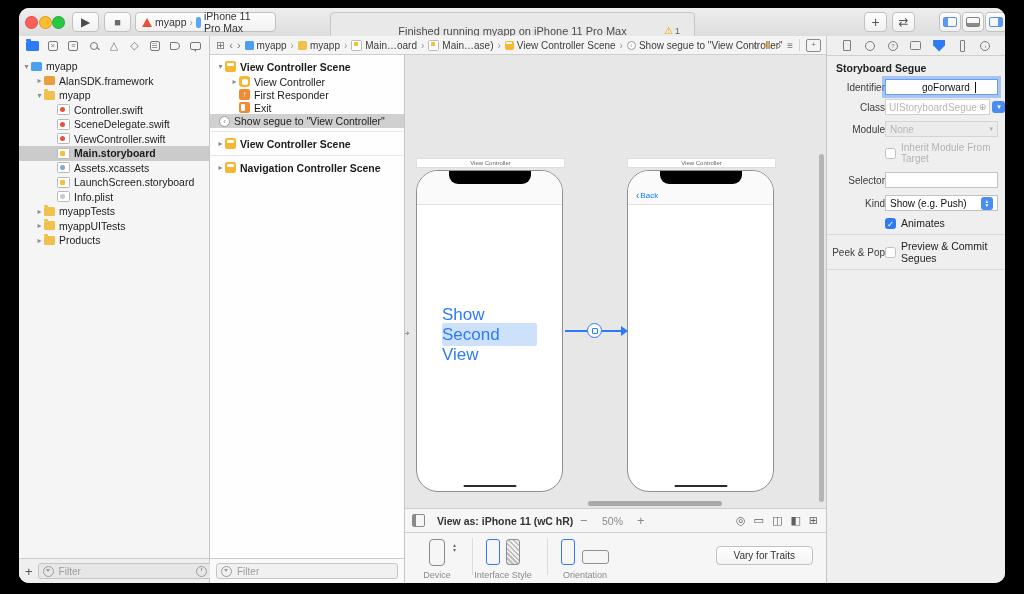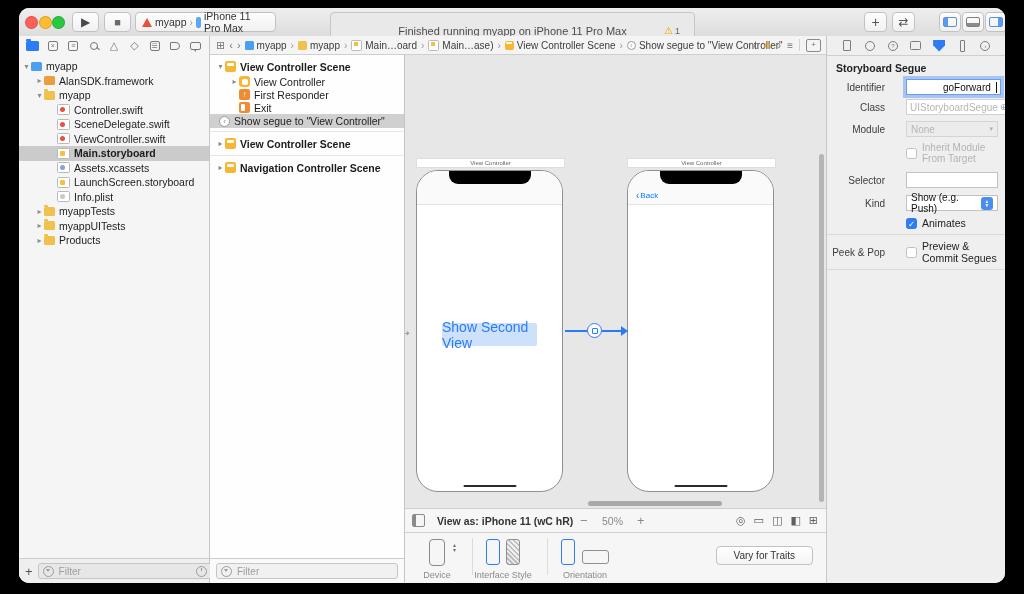--- a/index.html
+++ b/index.html
@@ -112,21 +112,21 @@
                font-size:6px;color:#666;border:0.5px solid #dedede;box-sizing:border-box;}
   .st1{left:11px;top:103px;width:149px;} .st2{left:222px;top:103px;width:149px;}
   .phone{position:absolute;width:147px;height:322px;background:#fff;border:1.5px solid #8f8f8f;border-radius:22px;overflow:hidden;box-sizing:border-box;}
   .ph1{left:11px;top:115px;} .ph2{left:222px;top:115px;}
   .navbar-sim{position:absolute;left:0;right:0;top:0;height:33px;background:#fafafa;border-bottom:1px solid #e3e3e3;}
   .notch{position:absolute;top:-1px;left:50%;transform:translateX(-50%);width:82px;height:14px;background:#000;border-radius:0 0 9px 9px;}
   .back-label{position:absolute;left:8px;bottom:4px;color:#0a7aff;font-size:8px;display:flex;align-items:center;gap:1px;}
   .back-label .bchev{font-size:10px;line-height:8px;}
   .homebar{position:absolute;bottom:4px;left:50%;transform:translateX(-50%);width:53px;height:2.5px;background:#2b2b2b;border-radius:2px;}
   .show-btn{position:absolute;left:25px;top:152px;width:95px;height:23px;background:#cde1fb;border-radius:2px;
-            color:#2c7bf8;font-size:14px;display:flex;align-items:center;justify-content:center;}
+            color:#2c7bf8;font-size:17px;display:flex;align-items:center;justify-content:center;}
   .entry-arrow{position:absolute;left:-9px;top:266px;color:#8f8f8f;font-size:17px;}
   .segue-line{position:absolute;left:160px;top:275px;width:62px;height:1.5px;background:#2b7bf8;}
   .segue-circle{position:absolute;left:182px;top:268px;width:15px;height:15px;background:#fff;border:1.5px solid #2b7bf8;
                 border-radius:50%;box-sizing:border-box;display:flex;align-items:center;justify-content:center;}
   .segue-circle i{width:6px;height:6px;border:1px solid #2b7bf8;border-radius:1px;display:block;box-sizing:border-box;}
   .segue-head{position:absolute;left:216px;top:271px;width:0;height:0;border-top:5px solid transparent;border-bottom:5px solid transparent;border-left:7px solid #2b7bf8;}
   .hscroll{position:absolute;left:183px;top:446px;width:134px;height:5px;background:#a9a9a9;border-radius:3px;}
   .vscroll{position:absolute;left:414px;top:99px;width:5px;height:348px;background:#b5b5b5;border-radius:3px;}
 
   
@@ -164,21 +164,21 @@
   .insp-tabs{height:19px;border-bottom:1px solid #cfcfcf;display:flex;align-items:center;justify-content:space-between;padding:0 13px;}
   .itab{color:#7d7d7d;display:flex;align-items:center;justify-content:center;width:13px;height:13px;font-size:10px;}
   .it-doc{width:8px;height:11px;border:1.2px solid #7d7d7d;border-radius:1px;box-sizing:border-box;}
   .it-circle{width:10px;height:10px;border:1.2px solid #7d7d7d;border-radius:50%;box-sizing:border-box;font-size:6px;line-height:8px;text-align:center;color:#7d7d7d;}
   .it-card{width:11px;height:9px;border:1.2px solid #7d7d7d;border-radius:1.5px;box-sizing:border-box;}
   .it-attr{width:12px;height:12px;background:#2e7bf6;clip-path:polygon(0 0,100% 0,100% 48%,50% 100%,0 48%);}
   .it-ruler{width:5px;height:12px;border:1.2px solid #7d7d7d;border-radius:1px;box-sizing:border-box;}
   .insp-body{font-size:10.5px;color:#3c3c3c;}
   .insp-header{font-weight:bold;font-size:10.5px;color:#222;padding:6px 0 5px 9px;}
   .irow{display:flex;align-items:center;margin:0 7px 4px 0;}
-  .ilabel{width:58px;text-align:right;padding-right:21px;flex:none;font-size:10px;color:#3c3c3c;}
+  .ilabel{width:58px;text-align:right;padding-right:0;flex:none;font-size:10px;color:#3c3c3c;}
   .ictl{flex:1;min-width:0;display:flex;align-items:center;}
   .tf{flex:1;height:16px;background:#fff;border:1px solid #c2c2c2;display:flex;align-items:center;padding:0 3px;box-sizing:border-box;}
   .tf input{border:none;outline:none;background:transparent;font-size:10px;color:#111;width:100%;font-family:inherit;}
   .tf.focused{box-shadow:0 0 0 3px rgba(77,144,254,.45);border-color:#6b9ef0;}
   .caret{width:1px;height:11px;background:#111;margin-left:-1px;}
   .combo{flex:1;height:16px;background:#fff;border:1px solid #d0d0d0;display:flex;align-items:center;padding:0 3px;box-sizing:border-box;gap:2px;}
   .combo .val{flex:1;color:#b6b6b6;font-size:10px;white-space:nowrap;overflow:hidden;}
   .combo .oplus{color:#a8a8a8;font-size:9px;}
   .blue-dd{width:13px;height:12px;background:#4a8df0;border-radius:3px;color:#fff;font-size:7px;line-height:12px;text-align:center;flex:none;}
   .popup{flex:1;height:16px;border:1px solid #d4d4d4;background:#ececec;display:flex;align-items:center;padding:0 4px;box-sizing:border-box;color:#b6b6b6;font-size:10px;}

